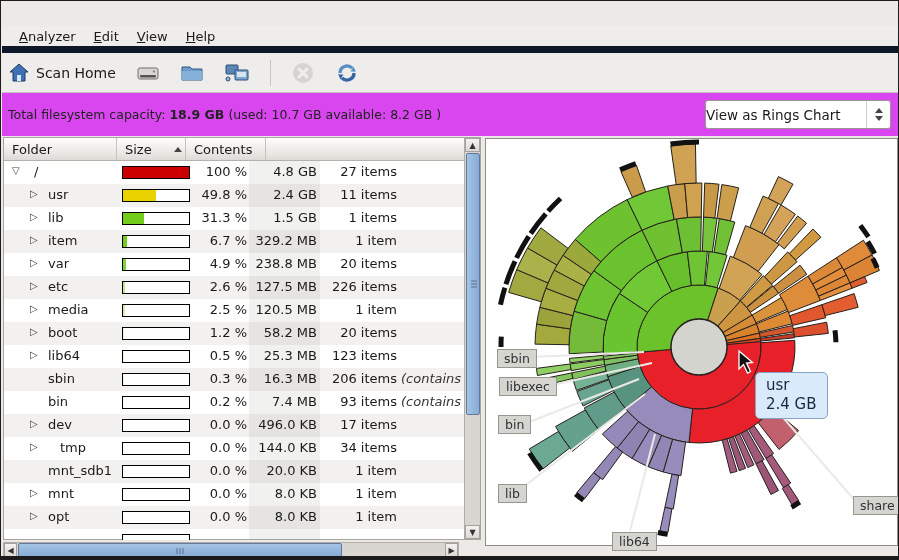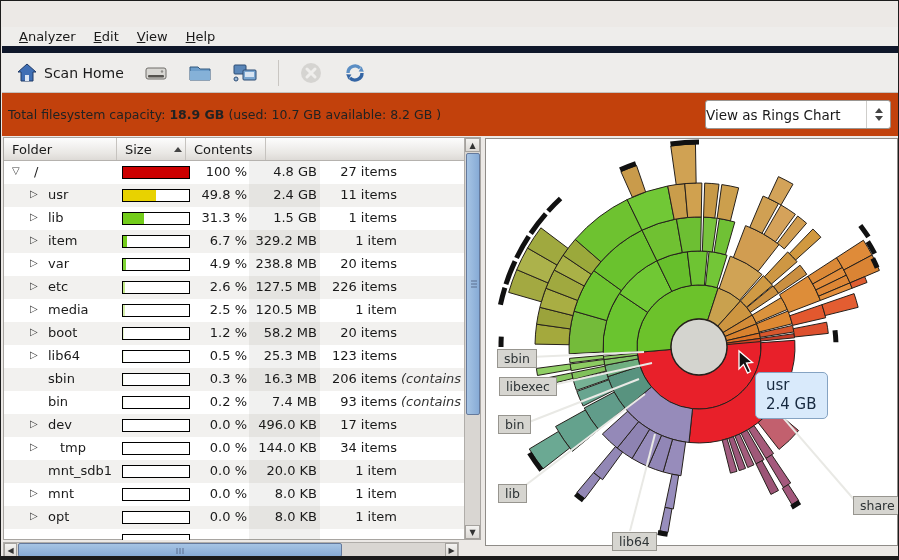--- a/index.html
+++ b/index.html
@@ -14,26 +14,26 @@
   #appicon{position:absolute;left:7px;top:5px;width:16px;height:16px;}
   .winbtns{position:absolute;right:8px;top:0;height:26px;display:flex;gap:10px;align-items:center;color:#cfcfcf;font-size:12px;}
   .winbtn{width:14px;text-align:center;cursor:default;}
   
   #menubar{position:absolute;left:1px;top:26px;width:897px;height:26px;background:#eeedeb;
     border-bottom:7px solid #0f172a;display:flex;align-items:center;padding-left:8px;font-size:13px;}
   .menu-item{padding:3px 9px;}
   .menu-item u{text-decoration:underline;}
   
   #toolbar{position:absolute;left:1px;top:52px;width:897px;height:40px;background:#eeedeb;
-    border-bottom:1px solid #c4c1be;display:flex;align-items:center;padding-left:8px;gap:8px;}
+    border-bottom:1px solid #c4c1be;display:flex;align-items:center;padding-left:0;gap:8px;}
   .tbtn{display:flex;align-items:center;gap:6px;padding:4px 6px;border-radius:3px;font-size:14px;}
   .tsep{width:1px;height:26px;background:#c9c6c2;margin:0 6px;}
   .dim{opacity:.45;}
   
-  #infobar{position:absolute;left:1px;top:92px;width:897px;height:43px;background:#c2410c;}
+  #infobar{position:absolute;left:1px;top:92px;width:897px;height:43px;background:#d946ef;}
   #capacity-text{position:absolute;left:6px;top:14px;font-size:12.5px;color:#222;}
   #view-select{position:absolute;right:8px;top:7px;width:186px;height:29px;background:#fff;
     border:1px solid #999692;border-radius:3px;display:flex;align-items:center;font-size:13.5px;}
   #view-select .val{flex:1;}
   #view-select .spin{width:24px;height:100%;border-left:1px solid #cfcecb;display:flex;flex-direction:column;
     align-items:center;justify-content:center;gap:3px;}
   .tri-up{width:0;height:0;border-left:4px solid transparent;border-right:4px solid transparent;border-bottom:5px solid #444;}
   .tri-dn{width:0;height:0;border-left:4px solid transparent;border-right:4px solid transparent;border-top:5px solid #444;}
   
   #table-panel{position:absolute;left:2px;top:136px;width:478px;height:403px;background:#fff;border:1px solid #a8a5a1;}

